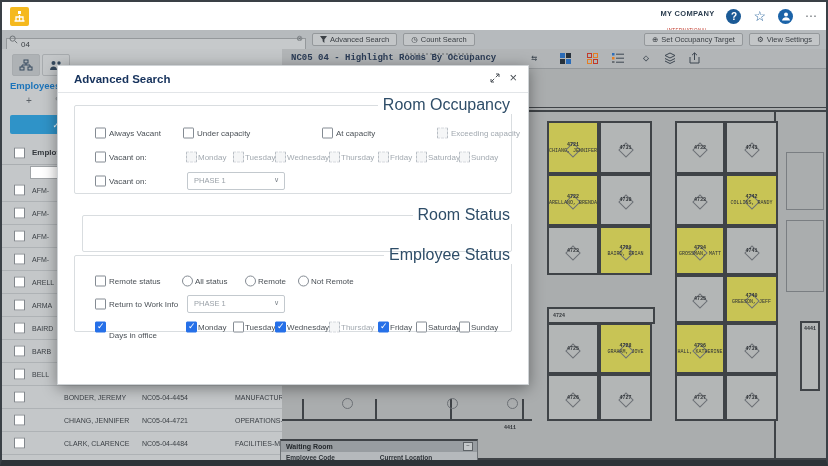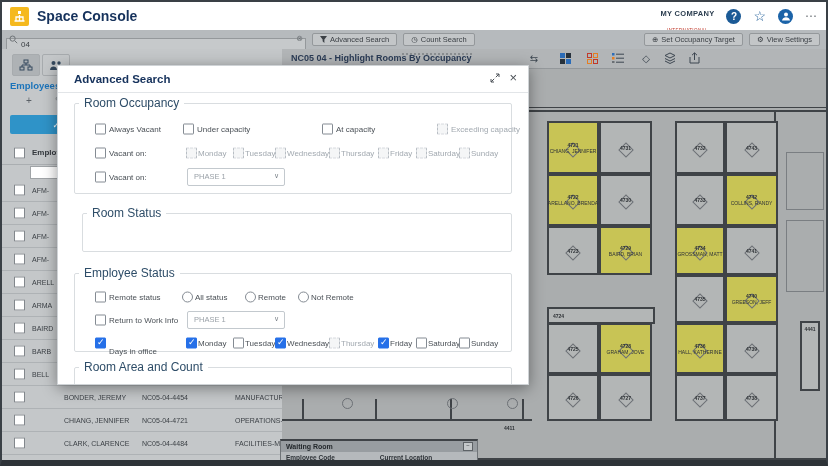--- a/index.html
+++ b/index.html
@@ -32,21 +32,21 @@
   #sb-actions{position:absolute;left:24px;top:46px;font-size:10px;color:#5a6066;letter-spacing:10px;}
   #sb-selected{position:absolute;left:8px;top:66px;width:135px;height:19px;background:#2f93c8;border-radius:2px;color:#fff;font-size:8.5px;display:flex;align-items:center;justify-content:center;gap:4px;}
   #sb-header{position:absolute;left:0;top:93px;width:100%;height:22px;border-bottom:1px solid #aaaeb1;}
   #sb-header .hdr-label{position:absolute;left:30px;top:6px;font-size:8px;font-weight:bold;color:#34393e;}
   #sb-filter{position:absolute;left:28px;top:117px;width:52px;height:11px;background:#fff;border:1px solid #a0a4a7;}
   .sb-cb{position:absolute;left:12px;top:50%;transform:translateY(-50%);width:9px;height:9px;border:1px solid #82878c;background:#d7dadc;}
   .emp-row{position:absolute;left:0;width:280px;height:23px;border-bottom:1px solid #aeb2b5;overflow:hidden;}
   .emp-name{position:absolute;top:50%;transform:translateY(-50%);font-size:7px;color:#3a3f44;white-space:nowrap;}
   .emp-cell{position:absolute;top:50%;transform:translateY(-50%);font-size:7px;color:#3a3f44;white-space:nowrap;}
   
-  #plan{position:absolute;left:280px;top:47px;width:546px;height:411px;background:#aaadae;overflow:hidden;}
+  #plan{position:absolute;left:280px;top:47px;width:546px;height:411px;background:#aaadae;overflow:hidden;font-family:Liberation Mono, monospace;}
   #plan-toolbar{position:absolute;left:0;top:0;width:100%;height:19px;background:#b2b5b7;border-bottom:1px solid #94989b;}
   #plan-title{position:absolute;left:9px;top:4px;font-size:9px;font-weight:bold;color:#2a3b55;}
   .pt-icon{position:absolute;top:3px;width:14px;height:13px;color:#3c4650;font-size:10px;text-align:center;line-height:13px;}
   .mini-grid{display:grid;grid-template-columns:5px 5px;grid-template-rows:5px 5px;gap:1px;margin:1px auto;width:11px;}
   .mini-grid span{display:block;}
   #splitter-dots{position:absolute;left:120px;top:4px;width:70px;height:0;border-top:2px dotted #8a8e91;}
   #plan-canvas{position:absolute;left:0;top:19px;width:546px;height:392px;}
   .wall{position:absolute;background:#3f4347;}
   .outline{position:absolute;border:1px solid #7a7e82;}
   .room{position:absolute;box-sizing:border-box;border:2px solid #3f4347;background:#b3b6b6;display:flex;flex-direction:column;align-items:center;justify-content:center;text-align:center;}
@@ -63,21 +63,21 @@
   #waiting-min{margin-left:auto;margin-right:4px;width:8px;height:7px;border:1px solid #5d6266;background:#c4c8ca;font-size:6px;line-height:5px;text-align:center;color:#2e3338;}
   #waiting-cols{height:11px;display:flex;align-items:center;background:#b5b9bc;}
   .wcol{font-size:6.5px;font-weight:bold;color:#2e3338;}
   
   #dialog{position:absolute;left:55px;top:63px;width:470px;height:318px;background:#fff;box-shadow:0 3px 14px rgba(0,0,0,.4);z-index:50;overflow:hidden;border:1px solid #cfd3d6;}
   #dialog-header{position:absolute;left:0;top:0;width:100%;height:26px;border-bottom:1px solid #e2e5e8;}
   #dialog-title{position:absolute;left:16px;top:7px;font-size:11.5px;font-weight:bold;color:#16325c;}
   #dlg-expand{position:absolute;right:28px;top:7px;}
   #dlg-close{position:absolute;right:11px;top:4px;font-size:13px;color:#4a5056;}
   fieldset{position:absolute;left:16px;right:16px;margin:0;border:1px solid #d9dde0;border-radius:2px;padding:0;}
-  legend{font-size:12px;color:#2e4d68;padding:0 5px;margin-left:4px;}
+  legend{font-size:16px;color:#2e4d68;padding:0 5px;margin-left:4px;text-align:right;}
   .drow{position:absolute;left:0;width:100%;height:22px;}
   .cb{position:absolute;top:50%;transform:translateY(-50%);width:9px;height:9px;border:1px solid #848b93;background:#fff;border-radius:1px;}
   .cb.checked{background:#2670e8;border-color:#2670e8;}
   .cb.checked::after{content:"\2713";position:absolute;left:1px;top:-2px;color:#fff;font-size:9px;}
   .cb.disabled{border:1px dashed #b8bec4;background:#f5f6f7;}
   .radio{position:absolute;top:50%;transform:translateY(-50%);width:9px;height:9px;border:1px solid #848b93;background:#fff;border-radius:50%;}
   .dlbl{position:absolute;top:50%;transform:translateY(-50%);font-size:8px;color:#4a5056;white-space:nowrap;}
   .dlbl.disabled{color:#a2a9b0;}
   .sel{position:absolute;top:50%;transform:translateY(-50%);width:96px;height:16px;border:1px solid #c3c9ce;background:#fff;border-radius:2px;}
   .sel .val{position:absolute;left:6px;top:3px;font-size:7.5px;color:#9aa1a8;}
@@ -89,21 +89,20 @@
 
 <div id="window">
 
   <div id="topbar">
     <div id="app-logo">
       <svg width="13" height="13" viewBox="0 0 13 13">
           <path d="M6.5 1.5v2M3 11V7h7v4M6.5 5v6M1.5 11h10" stroke="#fff" stroke-width="1.3" fill="none"></path>
           <rect x="5" y="1" width="3" height="3" fill="#fff"></rect>
         </svg>
     </div>
-    <div id="app-title">Space Console</div>
     <div id="topbar-right">
       <div id="brand">
         <span class="sq"></span>
         <span class="l1">MY COMPANY</span><br>
         <span class="l2">INTERNATIONAL</span>
       </div>
       <div class="round-icon">?</div>
       <div class="star">☆</div>
       <div class="round-icon" style="background:#1b63a8;">
         <svg width="10" height="10" viewBox="0 0 10 10">
@@ -456,21 +455,21 @@
           <span class="val">PHASE 1</span>
           <span class="chev">∨</span>
         </span>
       </div>
     </fieldset>
 
     <fieldset style="top:140px;height:44px;margin-left:8px;">
       <legend>Room Status</legend>
     </fieldset>
 
-    <fieldset style="top:200px;height:84px;">
+    <fieldset style="top:180px;height:84px;">
       <legend>Employee Status</legend>
       <div class="drow" style="top:6px;">
         <span class="cb" style="left:20px;"></span>
         <span class="dlbl" style="left:34px;">Remote status</span>
         <span class="radio" style="left:107px;"></span>
         <span class="dlbl" style="left:120px;">All status</span>
         <span class="radio" style="left:170px;"></span>
         <span class="dlbl" style="left:183px;">Remote</span>
         <span class="radio" style="left:223px;"></span>
         <span class="dlbl" style="left:236px;">Not Remote</span>
@@ -483,18 +482,15 @@
           <span class="chev">∨</span>
         </span>
       </div>
       <div class="drow" style="top:52px;">
         <span class="cb checked" style="left:20px;"></span>
         <span class="dlbl" style="left:34px;margin-top:8px;">Days in office</span>
         <span id="es-days"><span class="cb checked" style="left: 111px;"></span><span class="dlbl" style="left: 123px;">Monday</span><span class="cb" style="left: 158px;"></span><span class="dlbl" style="left: 170px;">Tuesday</span><span class="cb checked" style="left: 200px;"></span><span class="dlbl" style="left: 212px;">Wednesday</span><span class="cb disabled" style="left: 254px;"></span><span class="dlbl disabled" style="left: 266px;">Thursday</span><span class="cb checked" style="left: 303px;"></span><span class="dlbl" style="left: 315px;">Friday</span><span class="cb" style="left: 341px;"></span><span class="dlbl" style="left: 353px;">Saturday</span><span class="cb" style="left: 384px;"></span><span class="dlbl" style="left: 396px;">Sunday</span></span>
       </div>
     </fieldset>
 
-    <fieldset style="top:294px;height:40px;">
-      <legend>Room Area and Count</legend>
-    </fieldset>
   </div>
 
 </div>
 
 </body></html>

